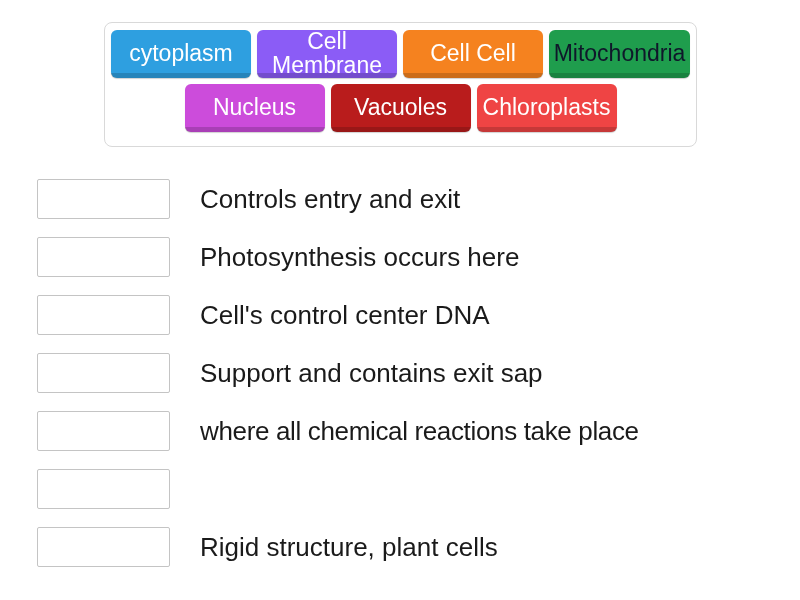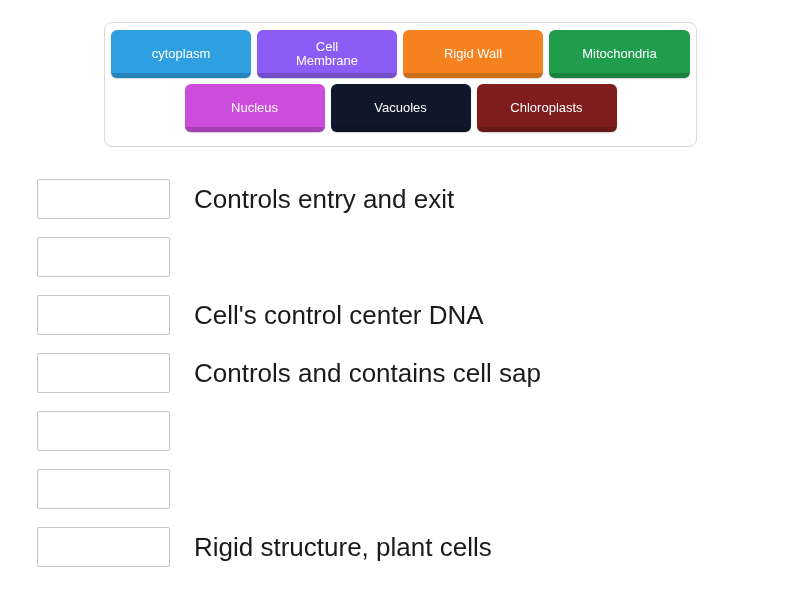--- a/index.html
+++ b/index.html
@@ -41,21 +41,21 @@
   }
   .tile-row.row-1 { margin-top: 1px; }
   .tile-row.row-2 { margin-top: 6px; }
 
   .tile {
     position: relative;
     box-sizing: border-box;
     height: 48px;
     border-radius: 6px;
     color: #ffffff;
-    font-size: 13px;
+    font-size: 23px;
     line-height: 1.04;
     display: flex;
     align-items: center;
     justify-content: center;
     text-align: center;
     padding: 0 2px;
     cursor: grab;
     user-select: none;
     white-space: pre-line;
     box-shadow: 0 1px 1px rgba(0,0,0,0.18);
@@ -86,68 +86,70 @@
   .drop-zone {
     box-sizing: border-box;
     width: 133px;
     height: 40px;
     flex: 0 0 133px;
     border: 1px solid #c4c4c4;
     border-radius: 2px;
     background: #ffffff;
   }
   .row-label {
-    margin-left: 24px;
+    margin-left: 30px;
     font-size: 26px;
     color: #1a1a1a;
     line-height: 1;
     white-space: nowrap;
   }
   .row-label.condensed {
     letter-spacing: -0.35px;
   }
 </style>
 </head>
 <body>
 
 <div id="app">
 
   <div class="tile-bank">
     <div class="tile-row row-1">
         <div class="tile" style="background: rgb(46, 159, 224); color: rgb(255, 255, 255); width: 140px; flex: 0 0 140px;">cytoplasm</div>
         <div class="tile" style="background: #8b5cf6; color: rgb(255, 255, 255); width: 140px; flex: 0 0 140px;">Cell
 Membrane</div>
-        <div class="tile" style="background: rgb(245, 130, 31); color: rgb(255, 255, 255); width: 140px; flex: 0 0 140px;">Rigid Wall</div>
-        <div class="tile" style="background: rgb(31, 157, 77); color: #ffffff; width: 141px; flex: 0 0 141px;">Mitochondria</div>
+        <div class="tile" style="background: rgb(245, 130, 31); color: rgb(255, 255, 255); width: 140px; flex: 0 0 140px;">Cell Cell</div>
+        <div class="tile" style="background: rgb(31, 157, 77); color: #0f172a; width: 141px; flex: 0 0 141px;">Mitochondria</div>
       </div>
     <div class="tile-row row-2">
         <div class="tile" style="background: rgb(204, 76, 219); color: #ffffff; width: 140px; flex: 0 0 140px;">Nucleus</div>
-        <div class="tile" style="background: #0f172a; color: rgb(255, 255, 255); width: 140px; flex: 0 0 140px;">Vacuoles</div>
-        <div class="tile" style="background: #7f1d1d; color: rgb(255, 255, 255); width: 140px; flex: 0 0 140px;">Chloroplasts</div>
+        <div class="tile" style="background: #b91c1c; color: rgb(255, 255, 255); width: 140px; flex: 0 0 140px;">Vacuoles</div>
+        <div class="tile" style="background: #ef4444; color: rgb(255, 255, 255); width: 140px; flex: 0 0 140px;">Chloroplasts</div>
       </div>
   </div>
 
   <div class="rows">
       <div class="answer-row">
         <div class="drop-zone"></div>
         <div class="row-label">Controls entry and exit</div>
       </div>
       <div class="answer-row">
         <div class="drop-zone"></div>
+        <div class="row-label">Photosynthesis occurs here</div>
       </div>
       <div class="answer-row">
         <div class="drop-zone"></div>
         <div class="row-label">Cell's control center DNA</div>
       </div>
       <div class="answer-row">
         <div class="drop-zone"></div>
-        <div class="row-label">Controls and contains cell sap</div>
+        <div class="row-label">Support and contains exit sap</div>
       </div>
       <div class="answer-row">
         <div class="drop-zone"></div>
+        <div class="row-label condensed">where all chemical reactions take place</div>
       </div>
       <div class="answer-row">
         <div class="drop-zone"></div>
       </div>
       <div class="answer-row">
         <div class="drop-zone"></div>
         <div class="row-label">Rigid structure, plant cells</div>
       </div>
     </div>
 

